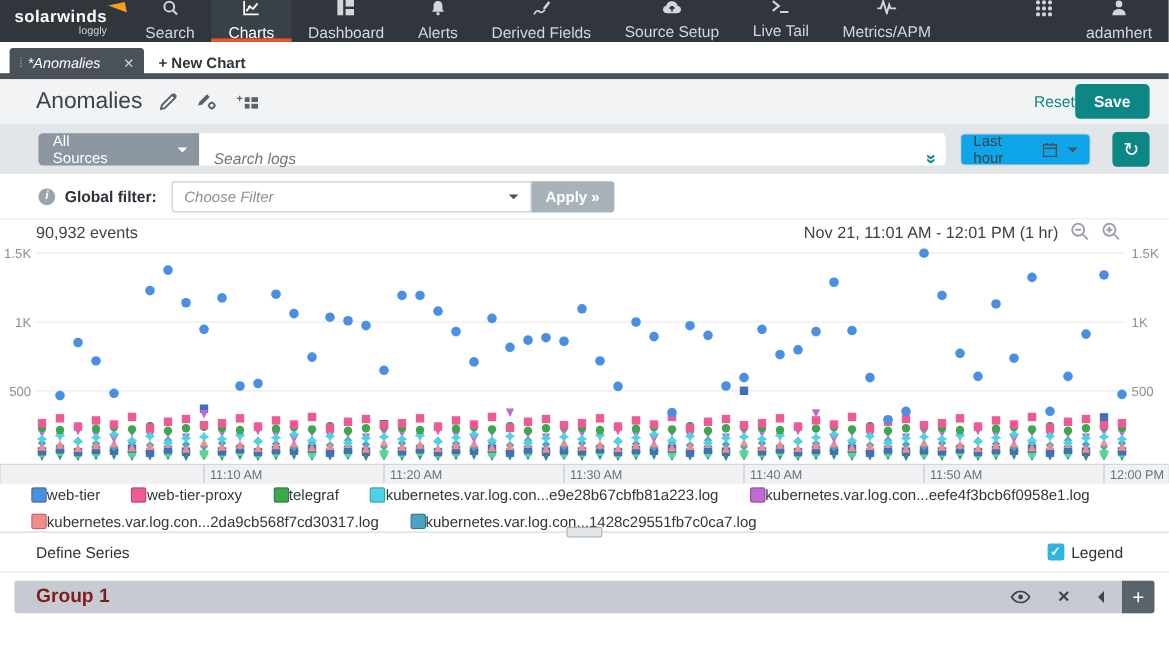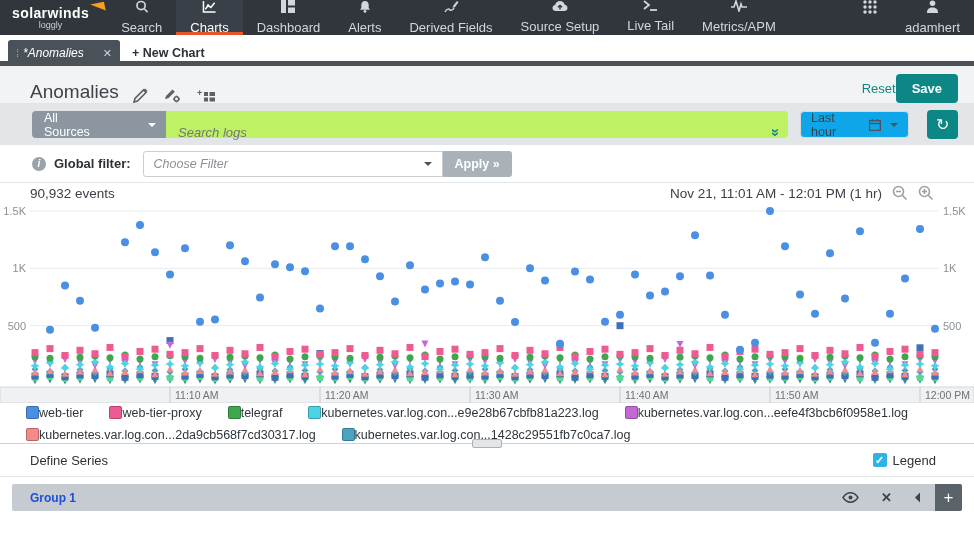--- a/index.html
+++ b/index.html
@@ -3,54 +3,54 @@
 <meta charset="utf-8">
 <style>
   * { margin:0; padding:0; box-sizing:border-box; }
   html,body { width:974px; height:550px; font-family:"Liberation Sans", sans-serif; background:#fff; overflow:hidden; }
   .page { position:relative; width:974px; height:440px; background:#fff; }
 
   
   .topnav { position:absolute; top:0; left:0; width:974px; height:35px; background:#30363c; display:flex; align-items:stretch; color:#d2d7db; font-size:13px; }
   .brand { display:flex; flex-direction:column; justify-content:center; padding:0 18px 0 12px; color:#fff; position:relative; }
   .brand .b1 { font-size:14px; font-weight:bold; letter-spacing:.4px; }
-  .brand .b2 { font-size:9px; color:#cbd1d6; text-align:center; margin-top:-1px; }
+  .brand .b2 { font-size:9px; color:#cbd1d6; text-align:right; margin-top:-1px; }
   .brand .swoosh { position:absolute; right:2px; top:3px; width:0; height:0; border-left:14px solid transparent; border-top:9px solid #f99d1c; transform:rotate(-12deg); }
   .navitems { display:flex; align-items:stretch; }
   .navitem { display:flex; align-items:center; gap:7px; padding:0 14px; cursor:pointer; position:relative;flex-direction:column; }
   .navitem svg { display:block; }
   .navitem.active { background:#3a4047; color:#fff; }
   .navitem.active::after { content:""; position:absolute; left:0; right:0; bottom:0; height:3px; background:#e6552b; }
   .nav-right { margin-left:auto; display:flex; align-items:stretch; }
   .caret-down { display:inline-block; width:0; height:0; border-left:4px solid transparent; border-right:4px solid transparent; border-top:4px solid #d2d7db; margin-left:2px; }
 
   
   .tabstrip { position:absolute; top:35px; left:0; width:974px; height:31px; background:#ffffff; }
   .tabstrip .bottombar { position:absolute; left:0; bottom:0; width:100%; height:5px; background:#4a5159; }
   .tab-active { position:absolute; left:8px; top:5px; width:112px; height:26px; background:#4a5159; color:#fff; border-radius:3px 3px 0 0; display:flex; align-items:center; padding:0 8px; gap:6px; font-size:12px; }
   .tab-active .tabname { font-style:italic; flex:1; }
   .tab-grip { color:#9aa2aa; font-size:11px; letter-spacing:-2px; }
   .tab-close { color:#cfd4d9; font-size:11px; cursor:pointer; }
   .newchart { position:absolute; left:132px; top:5px; height:26px; display:flex; align-items:center; font-size:12.5px; font-weight:bold; color:#2c3237; cursor:pointer; }
   .library { position:absolute; right:14px; top:5px; height:26px; display:flex; align-items:center; gap:6px; font-size:12.5px; color:#2c3237; cursor:pointer;margin-top:36px; }
 
   
-  .titlerow { position:absolute; top:66px; left:0; width:974px; height:38px; background:#f2f3f4; border-bottom:1px solid #e2e4e6; display:flex; align-items:flex-end; padding:0 16px 0 30px; }
+  .titlerow { position:absolute; top:66px; left:0; width:974px; height:38px; background:#f2f3f4; border-bottom:1px solid #e2e4e6; display:flex; align-items:center; padding:0 16px 0 30px; }
   .pagetitle { font-size:19px; color:#3c434a; }
   .titleicons { display:flex; align-items:center; gap:16px; margin-left:14px; color:#5a6168; }
   .titleicons svg { display:block; cursor:pointer; }
   .title-actions { margin-left:auto; display:flex; align-items:center; }
   .reset-link { color:#0d8686; font-size:13px; cursor:pointer; }
   .save-btn { background:#0d8686; color:#fff; border:none; border-radius:4px; font-size:13px; font-weight:bold; padding:7px 16px; cursor:pointer; font-family:"Liberation Sans",sans-serif; }
 
   
   .searchrow { position:absolute; top:104px; left:0; width:974px; height:41px; background:#e2e6e9; display:flex; align-items:center; padding:0 16px 0 32px; }
   .src-select { height:27px; background:#8c96a1; color:#fff; font-size:12.5px; border-radius:4px 0 0 4px; display:flex; align-items:center; gap:40px; padding:0 10px 0 12px; cursor:pointer; }
   .src-select .caret-down { border-top-color:#fff; }
-  .searchbox { height:27px; flex:0 0 622px; background:#bef264; border-radius:0 4px 4px 0; display:flex; align-items:center; padding:16px 8px 0 12px; }
+  .searchbox { height:27px; flex:0 0 622px; background:#ffffff; border-radius:0 4px 4px 0; display:flex; align-items:center; padding:16px 8px 0 12px; }
   .searchbox input { flex:1; border:none; outline:none; font-size:13px; font-style:italic; color:#555; background:transparent; font-family:"Liberation Sans",sans-serif; }
   .dbl-chevron { color:#0d8686; font-size:15px; font-weight:bold; transform:rotate(90deg); cursor:pointer; line-height:1; }
   .timebtn { margin-left:12px; height:27px; background:#0ea5e9; border:1px solid #d6dadd; border-radius:4px; display:flex; align-items:center; gap:7px; padding:0 10px; font-size:12.5px; color:#3c434a; cursor:pointer; }
   .timebtn .caret-down { border-top-color:#4a525a; }
   .refreshbtn { margin-left:18px; width:31px; height:29px; background:#0d8686; border:none; border-radius:4px; color:#fff; font-size:16px; cursor:pointer; display:flex; align-items:center; justify-content:center; }
 
   
   .filterrow { position:absolute; top:145px; left:0; width:974px; height:38px; background:#fff; border-bottom:1px solid #e4e6e8; display:flex; align-items:center; padding:0 16px 0 32px; }
   .info-ic { width:14px; height:14px; border-radius:50%; background:#9aa2aa; color:#fff; font-size:10px; font-weight:bold; display:flex; align-items:center; justify-content:center; font-style:italic; }
   .gf-label { font-size:13px; font-weight:bold; color:#2c3237; margin-left:8px; }
@@ -79,21 +79,21 @@
   .splitline { position:absolute; top:443px; left:0; width:974px; border-top:1px solid #cfd3d6; }
   .split-handle { position:absolute; top:439px; left:472px; width:30px; height:9px; background:#e3e6e9; border:1px solid #aab2b9; border-radius:2px; cursor:row-resize; }
   .defrow { position:absolute; top:444px; left:0; width:974px; height:33px; background:#fff; border-bottom:1px solid #e4e6e8; display:flex; align-items:center; padding:0 38px 0 30px; }
   .def-title { font-size:13px; color:#2c3237; }
   .legend-toggle { margin-left:auto; display:flex; align-items:center; gap:6px; cursor:pointer; }
   .checkbox { width:14px; height:14px; background:#2fb3e3; border-radius:2px; color:#fff; font-size:11px; font-weight:bold; display:flex; align-items:center; justify-content:center; line-height:1; }
   .legend-toggle-label { font-size:13px; color:#2c3237; }
 
   
   .groupbar { position:absolute; top:484px; left:12px; width:950px; height:27px; background:#c5cbd1; border-radius:2px; display:flex; align-items:center; padding-left:18px; }
-  .group-title { font-size:12px; font-weight:bold; color:#1d4ed8; }
+  .group-title { font-size:16px; font-weight:bold; color:#7f1d1d; }
   .group-icons { margin-left:auto; display:flex; align-items:center; gap:22px; margin-right:14px; color:#3c434a; }
   .group-icons .gi { cursor:pointer; display:flex; align-items:center; font-size:13px; font-weight:bold; }
   .plus-btn { width:27px; height:27px; background:#5a626a; border:none; border-radius:0 2px 2px 0; color:#fff; font-size:17px; cursor:pointer; display:flex; align-items:center; justify-content:center; margin-right:0; }
 </style>
 </head>
 <body>
 
 <div class="page">
 
   <div class="topnav">

